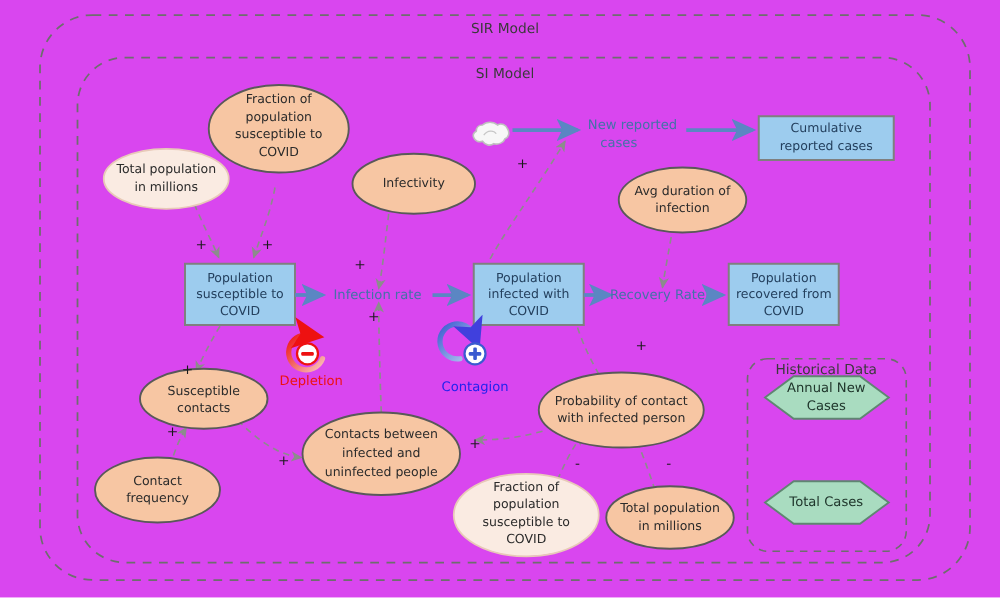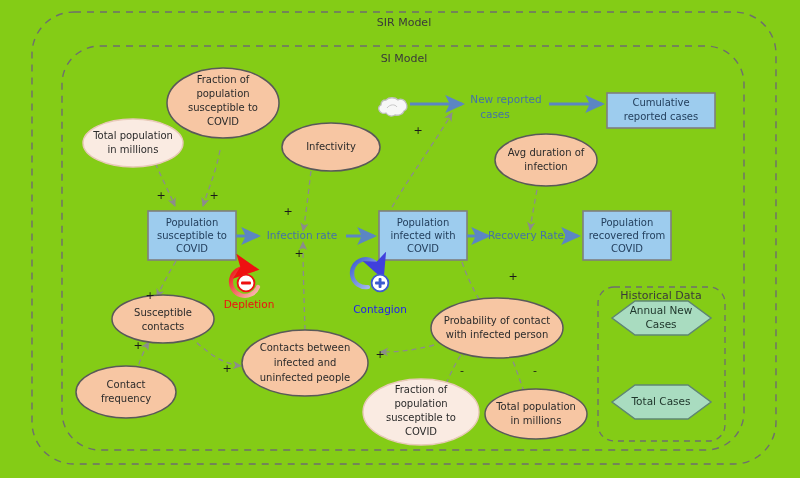--- a/index.html
+++ b/index.html
@@ -5,21 +5,21 @@
 <style>
   html, body {
     margin: 0;
     padding: 0;
     background: #ffffff;
   }
   #canvas {
     position: relative;
     width: 800px;
     height: 478px;
-    background: #84cc16;
+    background: #d946ef;
     font-family: "DejaVu Sans", "Liberation Sans", sans-serif;
     overflow: hidden;
   }
   #diagram-svg {
     position: absolute;
     left: 0;
     top: 0;
     width: 800px;
     height: 478px;
   }

